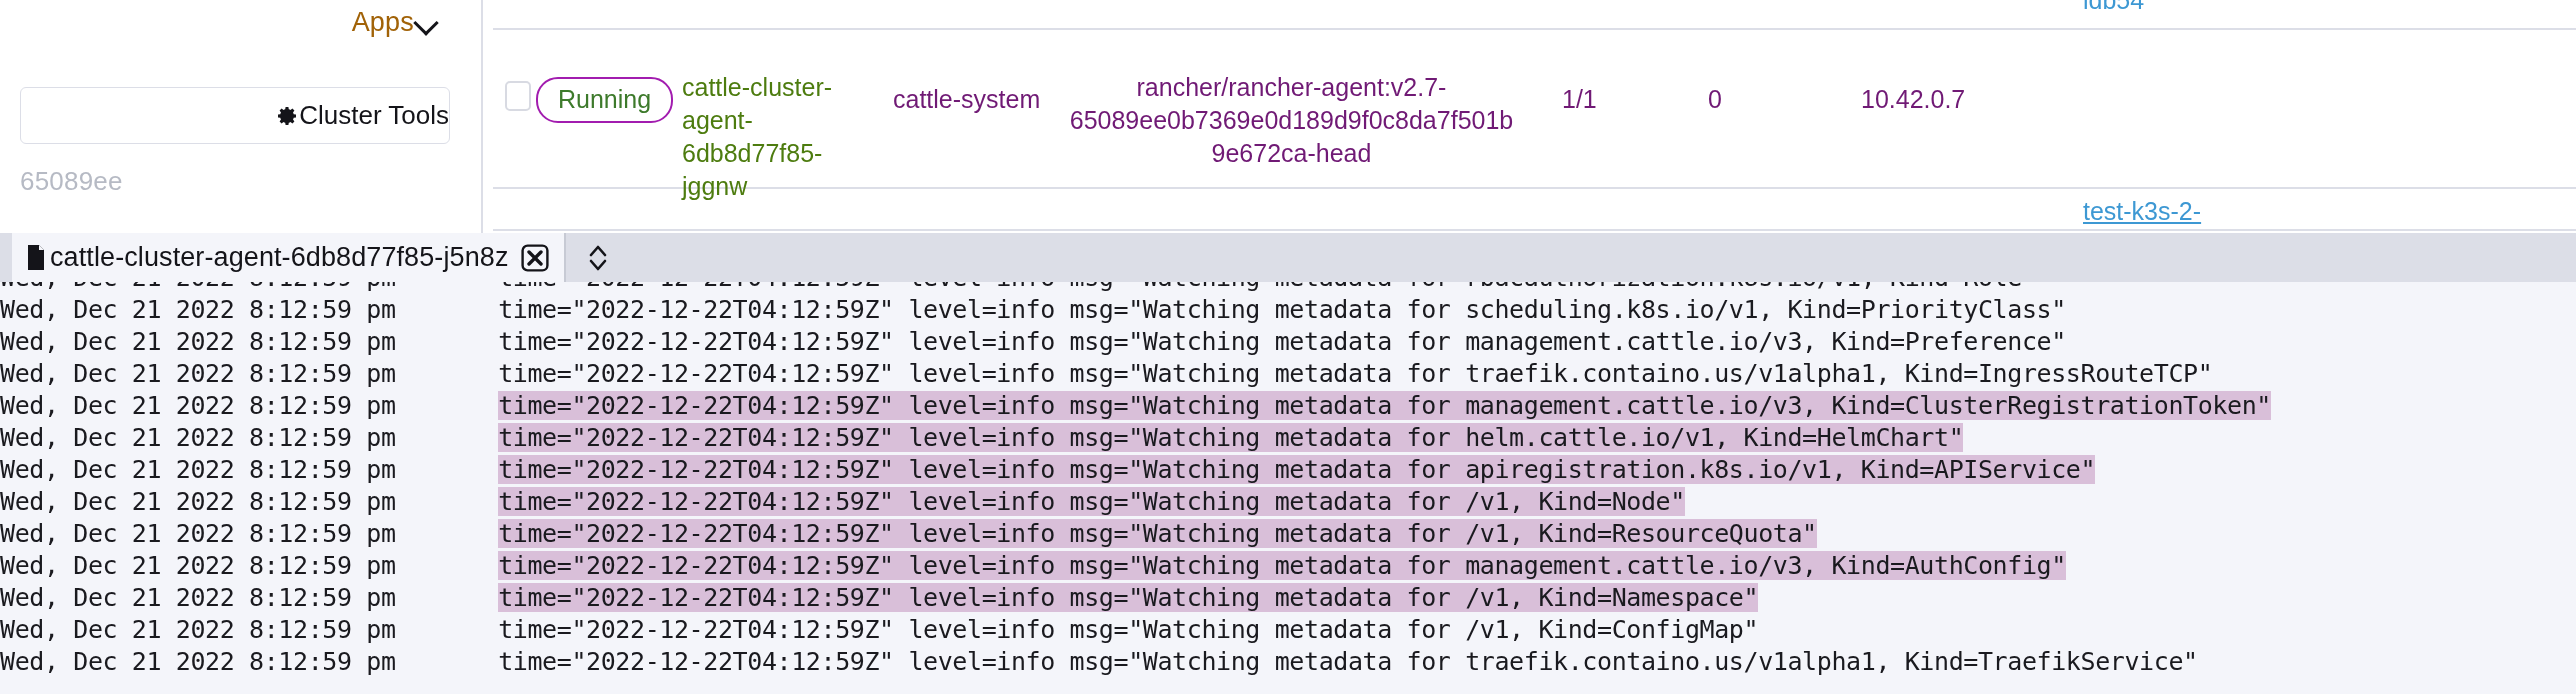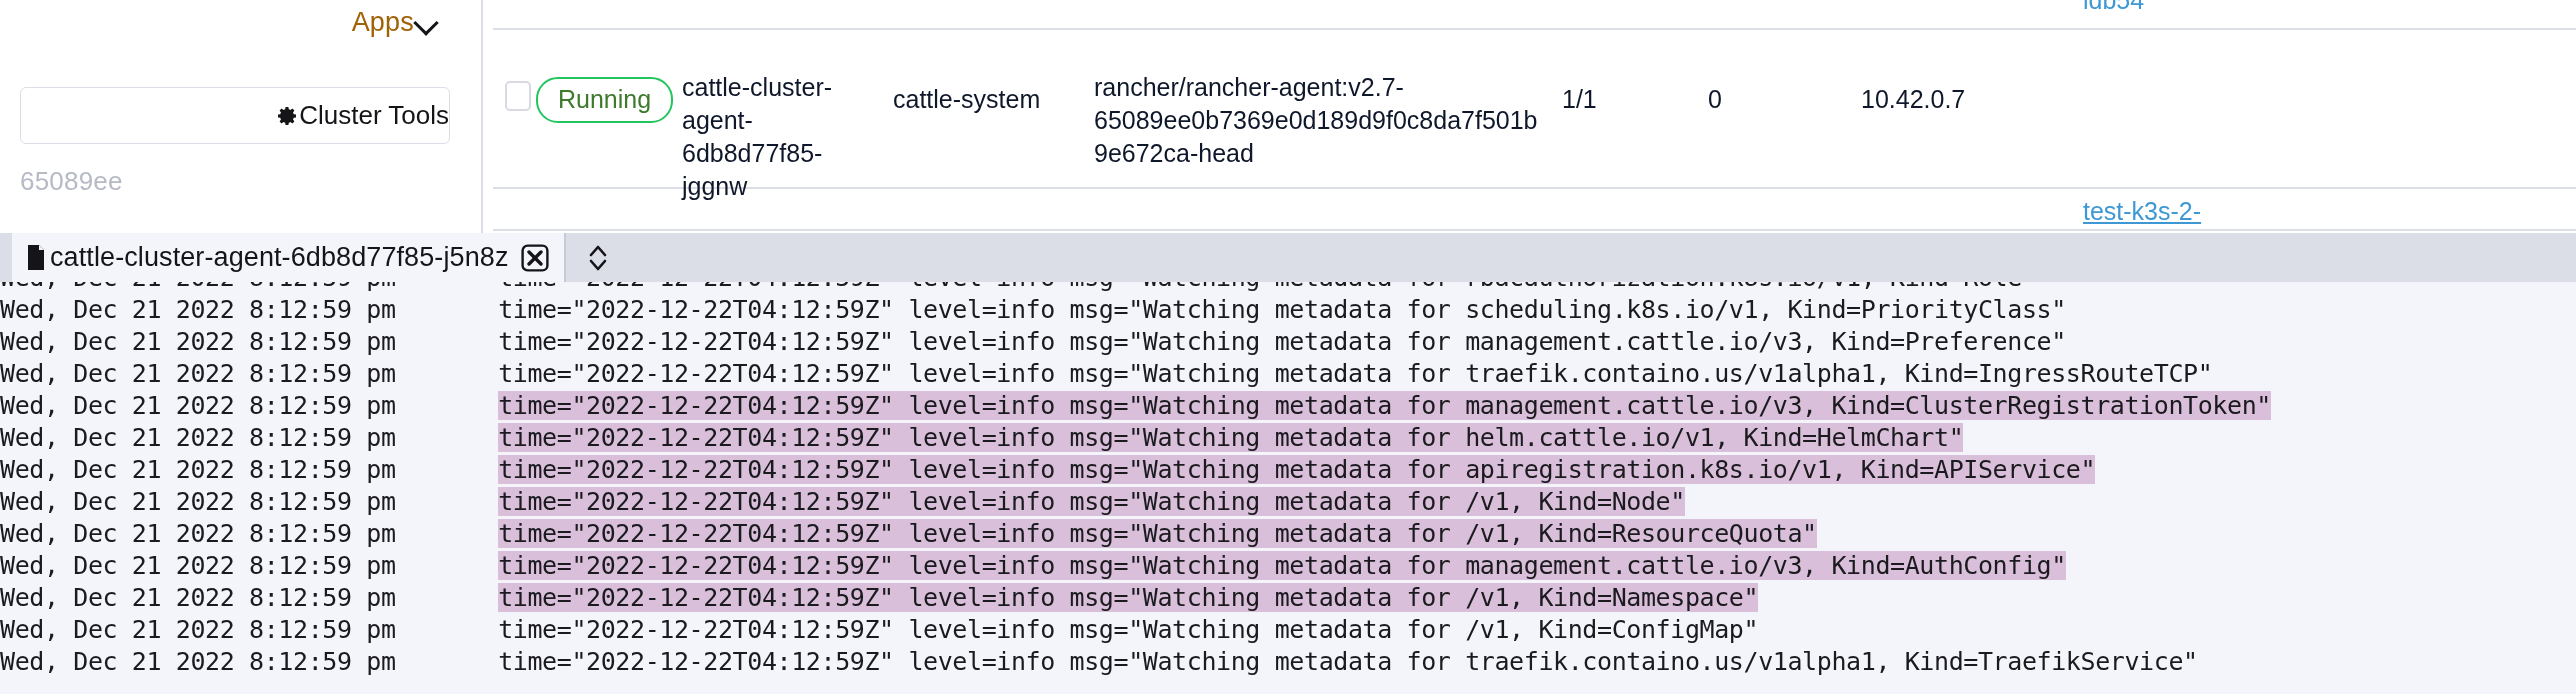--- a/index.html
+++ b/index.html
@@ -117,62 +117,63 @@
     position: absolute;
     left: 0; top: 30px;
     width: 2091px;
     height: 158px;
   }
   .cell {
     position: absolute;
     display: flex;
     align-items: center;
     font-size: 25px;
-    color: #0f172a;
+    color: #701a75;
     line-height: 1.32;
   }
   .row-checkbox {
     position: absolute;
     left: 20px; top: 51px;
     width: 26px; height: 30px;
     border: 2px solid #d8dae2;
     border-radius: 5px;
     background: #fff;
     cursor: pointer;
     box-sizing: border-box;
   }
   .status-badge {
     position: absolute;
     left: 51px; top: 47px;
     padding: 5px 20px 7px 20px;
-    border: 2px solid #22c55e;
+    border: 2px solid #a21caf;
     border-radius: 22px;
     color: #3d7a2b;
     font-size: 25px;
     line-height: 1.2;
     white-space: nowrap;
   }
   .cell-name {
     left: 197px; top: 41px;
     width: 182px;
-    color: #0f172a;
+    color: #4d7c0f;
     display: block;
     cursor: pointer;
     word-break: break-word;
   }
   .cell-ns {
     left: 408px; top: 53px;
     width: 178px;
     display: block;
   }
   .cell-image {
-    left: 609px; top: 41px;
+    left: 582px; top: 41px;
     width: 449px;
     display: block;
     word-break: break-word;
+    text-align: center;
   }
   .cell-ready { left: 1077px; top: 53px; width: 89px; justify-content: flex-start; display:block;}
   .cell-restarts { left: 1223px; top: 53px; width: 59px; display:block;}
   .cell-ip { left: 1376px; top: 53px; width: 187px; display:block;}
   .cell-node {
     left: 1598px; top: 26px;
     width: 207px;
     color: #3d98d3;
     display: block;
     cursor: pointer;

